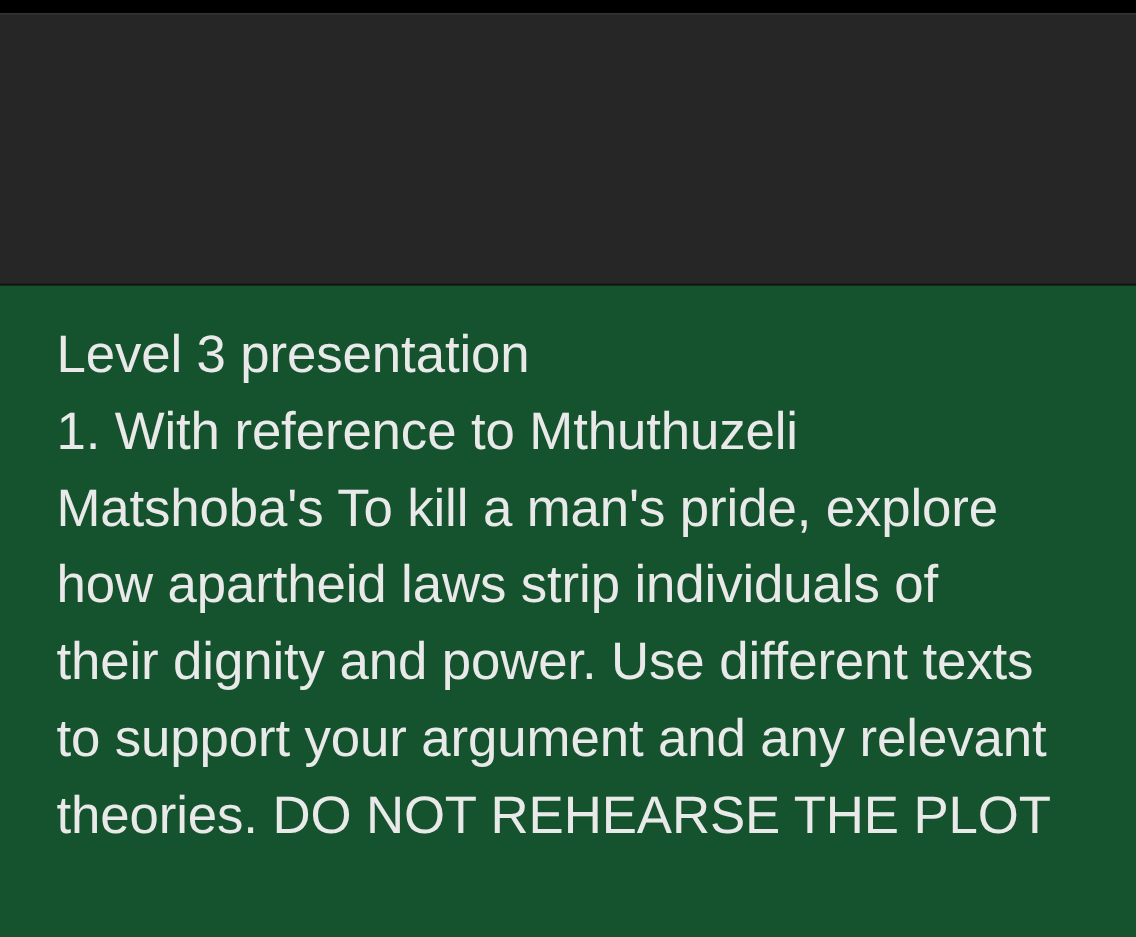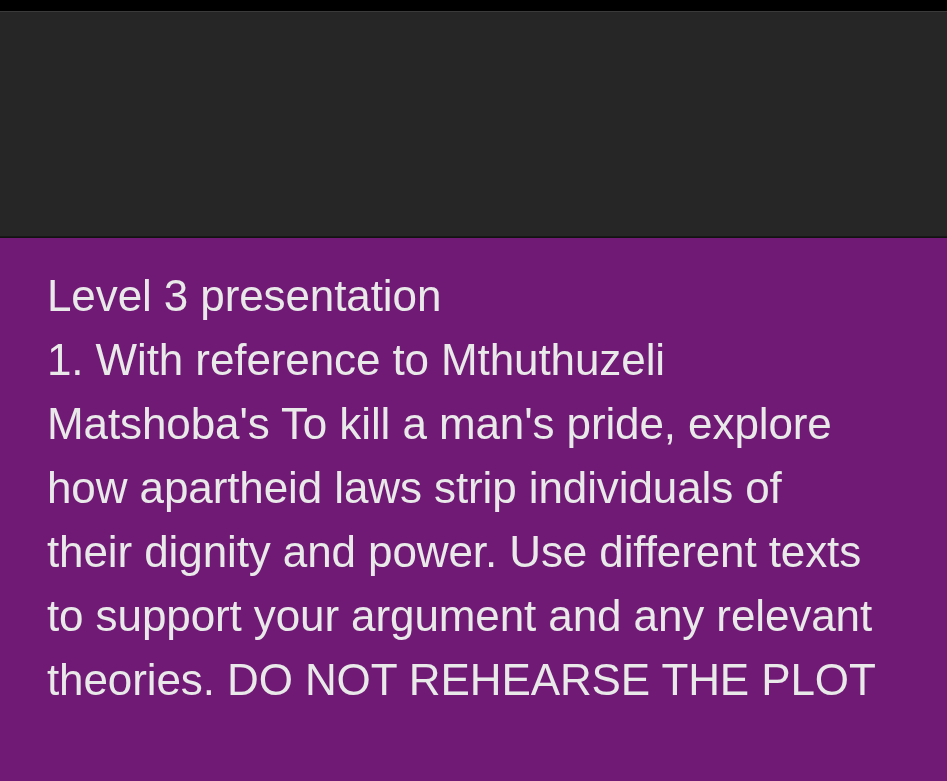--- a/index.html
+++ b/index.html
@@ -43,21 +43,21 @@
     height: 3px;
     background: linear-gradient(to bottom, #1b1b1b, #090909);
   }
   
   .message-body {
     position: absolute;
     left: 0;
     top: 238px;
     width: 947px;
     height: 543px;
-    background: #701a75;
+    background: #14532d;
   }
   .message-text {
     position: absolute;
     left: 47px;
     top: 26px;
     width: 960px;
     font-size: 44px;
     line-height: 64px;
     color: #e9e9e9;
     letter-spacing: -0.1px;

